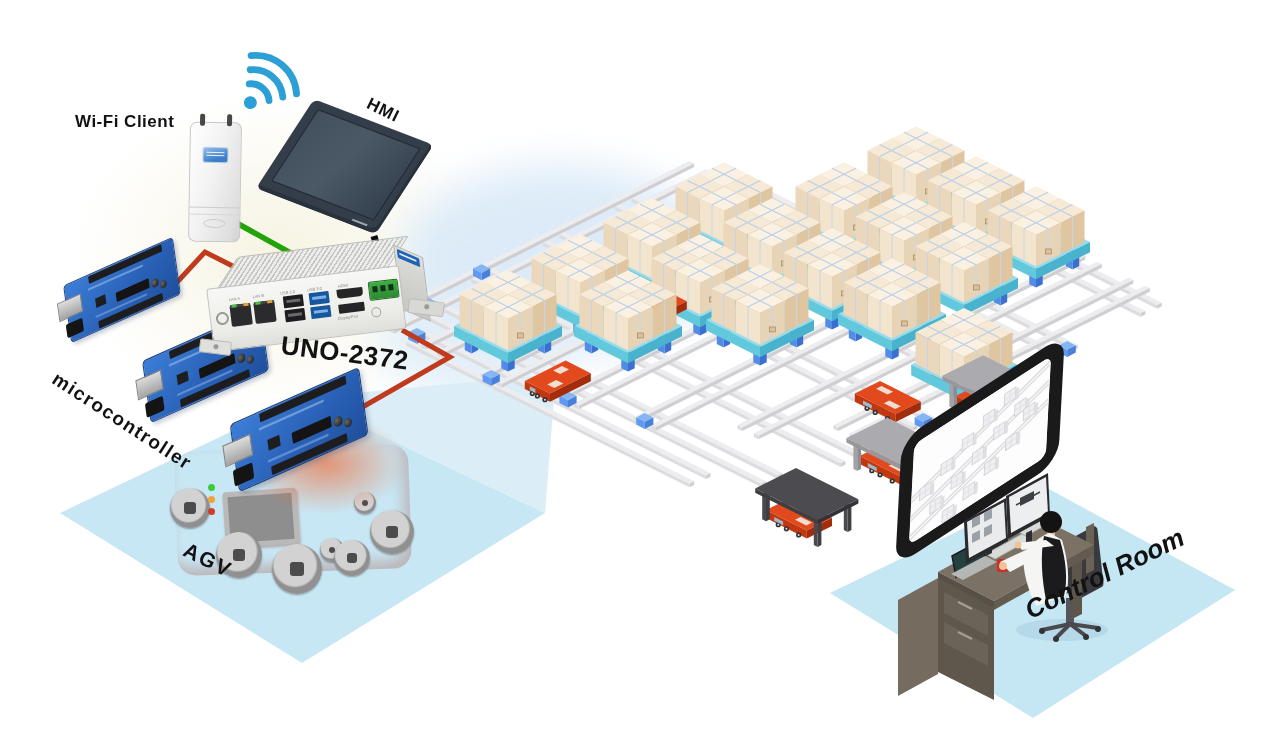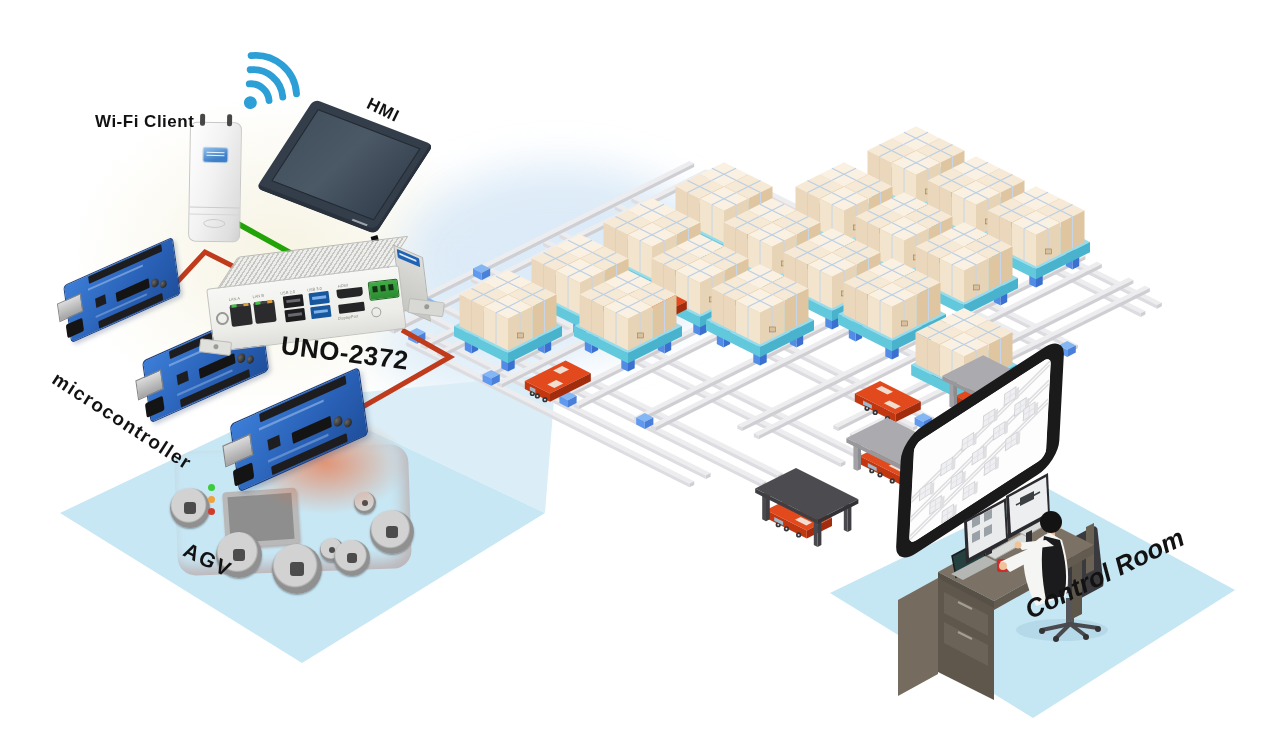--- a/index.html
+++ b/index.html
@@ -4,21 +4,21 @@
 <style>
   html,body{margin:0;padding:0;background:#ffffff;font-family:"Liberation Sans",sans-serif;}
   #stage{position:relative;width:1267px;height:751px;overflow:hidden;background:#fff;margin:0 auto;}
   .abs{position:absolute;}
   svg{display:block;}
   #scene{position:absolute;left:0;top:0;z-index:1;}
   #cables{position:absolute;left:0;top:0;z-index:2;}
 
   
   .lbl{position:absolute;font-weight:bold;color:#121212;white-space:nowrap;z-index:7;transform-origin:0 0;}
-  .lbl-wifi{left:95px;top:112px;font-size:17px;letter-spacing:.5px;}
+  .lbl-wifi{left:75px;top:112px;font-size:17px;letter-spacing:.5px;}
   .lbl-hmi{left:372px;top:94px;font-size:17px;letter-spacing:1px;transform:rotate(26deg);}
   .lbl-uno{left:283px;top:330px;font-size:26px;letter-spacing:.5px;transform:rotate(7deg);}
   .lbl-micro{left:60px;top:368px;font-size:19px;letter-spacing:1.5px;transform:rotate(33deg);}
   .lbl-agv{left:190px;top:538px;font-size:21px;letter-spacing:2px;transform:rotate(26deg);}
   .lbl-croom{left:1020px;top:598px;font-size:26px;font-style:italic;transform:rotate(-26deg);}
 
   
   .wifi{left:228px;top:46px;width:76px;height:76px;z-index:5;transform:rotate(40deg);}
 
   

